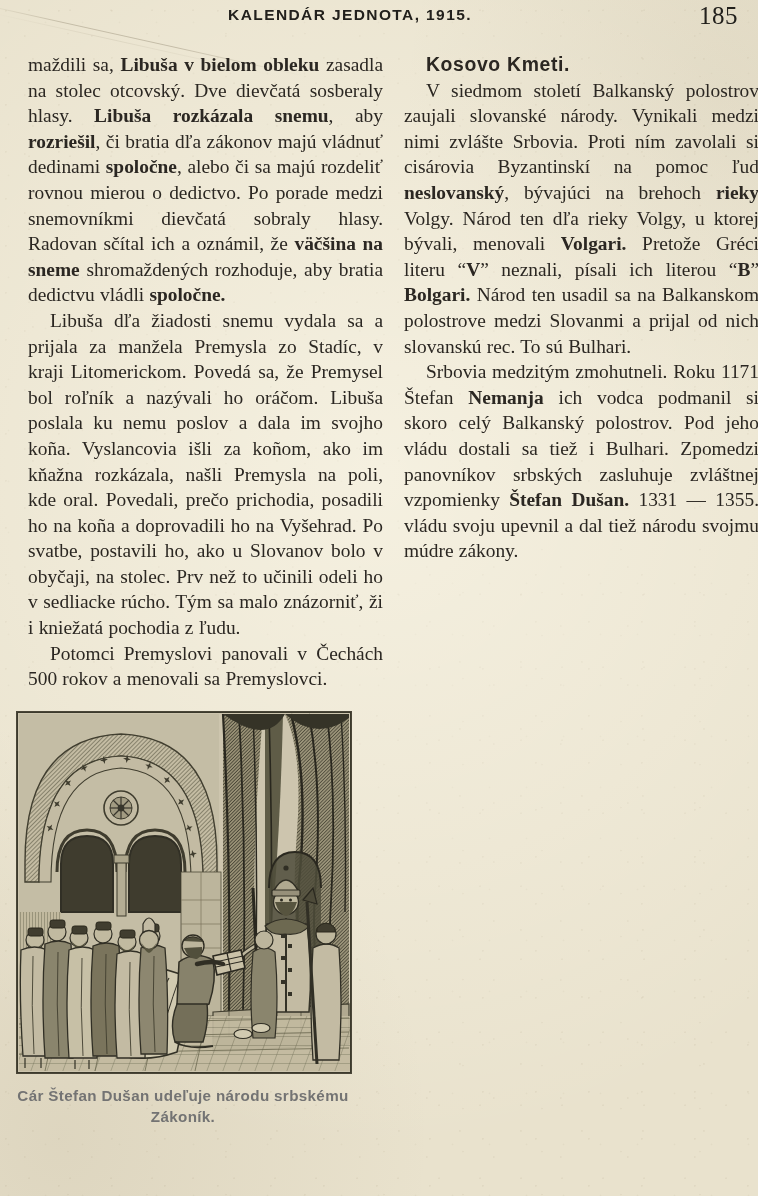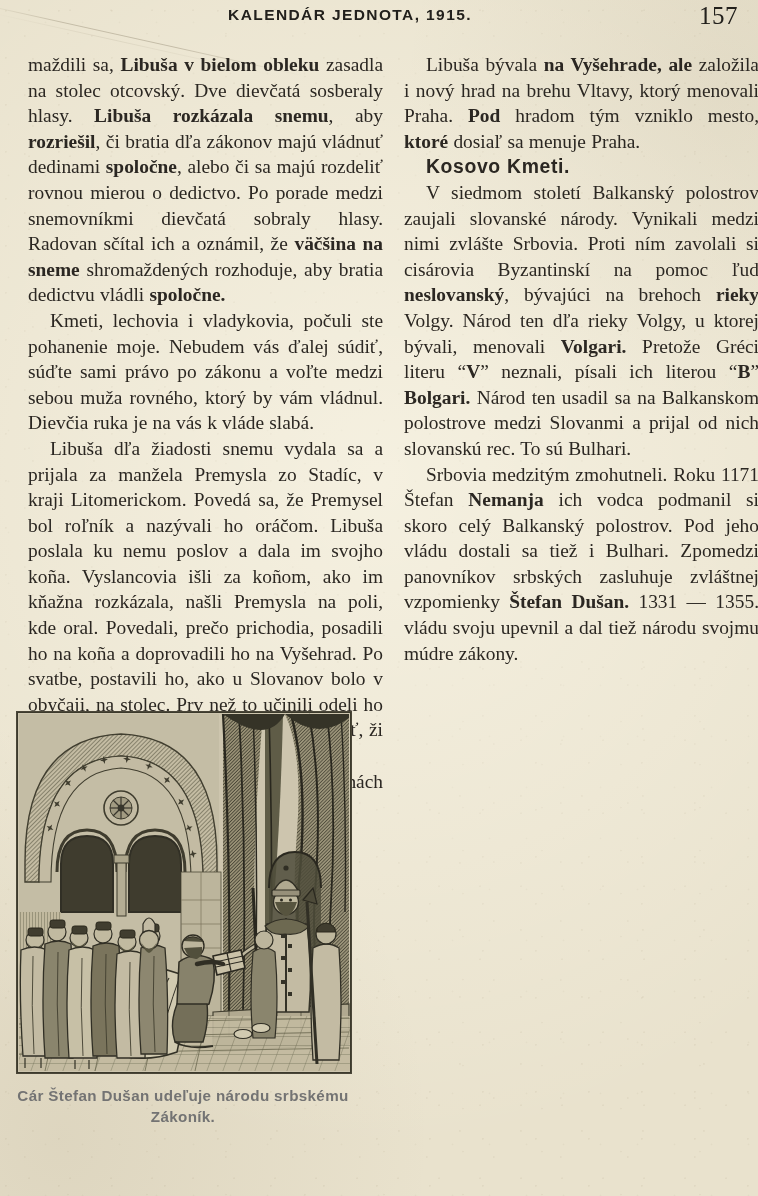--- a/index.html
+++ b/index.html
@@ -177,34 +177,32 @@
 <body>
 
 <div class="paper-speckle"></div>
 <div class="scan-crease"></div>
 <div class="scan-crease2"></div>
 
 <div class="page">
 
   <div class="running-head">
     <div class="head-title">KALENDÁR JEDNOTA, 1915.</div>
-    <div class="page-number">157</div>
+    <div class="page-number">185</div>
   </div>
 
   <div class="columns">
 
     <div class="col col-left">
         <p class="no-indent">maždili sa, <b>Libuša v bielom obleku</b> zasadla na stolec otcovský. Dve dievčatá sosberaly hlasy. <b>Libuša rozkázala snemu</b>, aby <b>rozriešil</b>, či bratia dľa zákonov majú vládnuť dedinami <b>spoločne</b>, alebo či sa majú rozdeliť rovnou mierou o dedictvo. Po porade medzi snemovníkmi dievčatá sobraly hlasy. Radovan sčítal ich a oznámil, že <b>väčšina na sneme</b> shromaždených rozhoduje, aby bratia dedictvu vládli <b>spoločne.</b></p>
-        <p>Kmeti, lechovia i vladykovia, počuli ste pohanenie moje. Nebudem vás ďalej súdiť, súďte sami právo po zákonu a voľte medzi sebou muža rovného, ktorý by vám vládnul. Dievčia ruka je na vás k vláde slabá.</p>
         <p>Libuša dľa žiadosti snemu vydala sa a prijala za manžela Premysla zo Stadíc, v kraji Litomerickom. Povedá sa, že Premysel bol roľník a nazývali ho oráčom. Libuša poslala ku nemu poslov a dala im svojho koña. Vyslancovia išli za koñom, ako im kňažna rozkázala, našli Premysla na poli, kde oral. Povedali, prečo prichodia, posadili ho na koña a doprovadili ho na Vyšehrad. Po svatbe, postavili ho, ako u Slovanov bolo v obyčaji, na stolec. Prv než to učinili odeli ho v sedliacke rúcho. Tým sa malo znázorniť, ži i kniežatá pochodia z ľudu.</p>
         <p>Potomci Premyslovi panovali v Čechách 500 rokov a menovali sa Premyslovci.</p>
       </div>
 
     <div class="col col-right">
-        <p>Libuša bývala <b>na Vyšehrade, ale</b> založila i nový hrad na brehu Vltavy, ktorý menovali Praha. <b>Pod</b> hradom tým vzniklo mesto, <b>ktoré</b> dosiaľ sa menuje Praha.</p>
         <p class="section-heading">Kosovo Kmeti.</p>
         <p>V siedmom století Balkanský polostrov zaujali slovanské národy. Vynikali medzi nimi zvlášte Srbovia. Proti ním zavolali si cisárovia Byzantinskí na pomoc ľud <b>neslovanský</b>, bývajúci na brehoch <b>rieky</b> Volgy. Národ ten dľa rieky Volgy, u ktorej bývali, menovali <b>Volgari.</b> Pretože Gréci literu “<b>V</b>” neznali, písali ich literou “<b>B</b>” <b>Bolgari.</b> Národ ten usadil sa na Balkanskom polostrove medzi Slovanmi a prijal od nich slovanskú rec. To sú Bulhari.</p>
         <p>Srbovia medzitým zmohutneli. Roku 1171 Štefan <b>Nemanja</b> ich vodca podmanil si skoro celý Balkanský polostrov. Pod jeho vládu dostali sa tiež i Bulhari. Zpomedzi panovníkov srbských zasluhuje zvláštnej vzpomienky <b>Štefan Dušan.</b> 1331 — 1355. vládu svoju upevnil a dal tiež národu svojmu múdre zákony.</p>
       </div>
 
   </div>
 
   <div class="figure">
     <svg class="engraving" viewBox="0 0 334 361" preserveAspectRatio="none">
       <defs>

